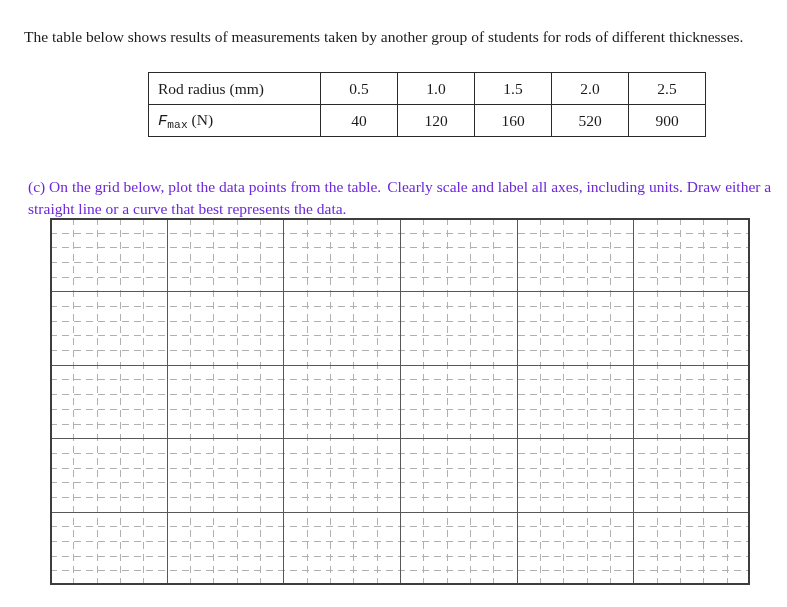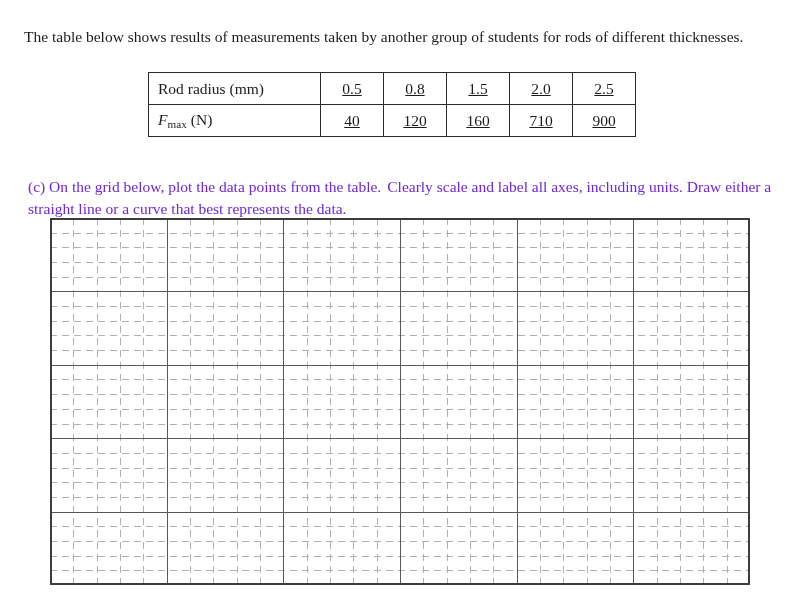--- a/index.html
+++ b/index.html
@@ -48,25 +48,25 @@
     text-align: center;
     vertical-align: middle;
     white-space: nowrap;
   }
   table.data-table td.rowhead {
     width: 172px;
     text-align: left;
     padding-left: 9px;
   }
   table.data-table td.valcell {
-    width: 63px;
-    text-decoration: underline;
+    width: 77px;
   }
   .fsym {
     font-style: italic;
+    font-family: Liberation Mono, monospace;
   }
   .fsym sub {
     font-style: normal;
     font-size: 0.72em;
     vertical-align: -0.25em;
     letter-spacing: 0.1px;
   }
 
   
   .prompt {
@@ -107,33 +107,33 @@
 <p class="intro">The table below shows results of measurements taken by another group of students for rods of different thicknesses.</p>
 
 <div class="table-wrap">
   <table class="data-table">
     <tbody>
       <tr>
         <td class="rowhead">
           <span>Rod radius (mm)</span>
         </td>
         <td class="valcell">0.5</td>
-        <td class="valcell">0.8</td>
+        <td class="valcell">1.0</td>
         <td class="valcell">1.5</td>
         <td class="valcell">2.0</td>
         <td class="valcell">2.5</td>
       </tr>
       <tr>
         <td class="rowhead">
           <span class="fsym"><span>F</span><sub>max</sub></span><span> (N)</span>
         </td>
         <td class="valcell">40</td>
         <td class="valcell">120</td>
         <td class="valcell">160</td>
-        <td class="valcell">710</td>
+        <td class="valcell">520</td>
         <td class="valcell">900</td>
       </tr>
     </tbody>
   </table>
 </div>
 
 <p class="prompt">
   <span>(c)</span>
   <span>On the grid below, plot the data points from the table.</span><span class="gap"></span><span>Clearly scale and label all axes, including units.</span>
   <span>Draw either a straight line or a curve that best represents the data.</span>

